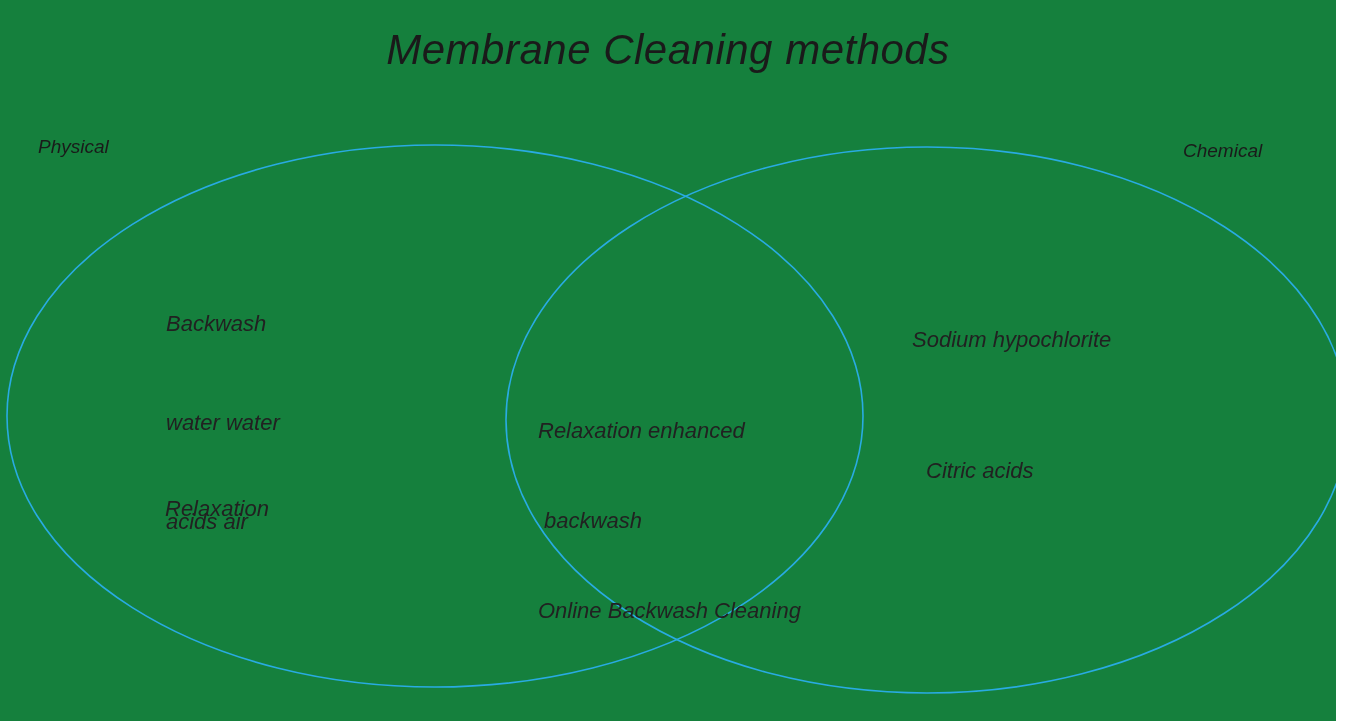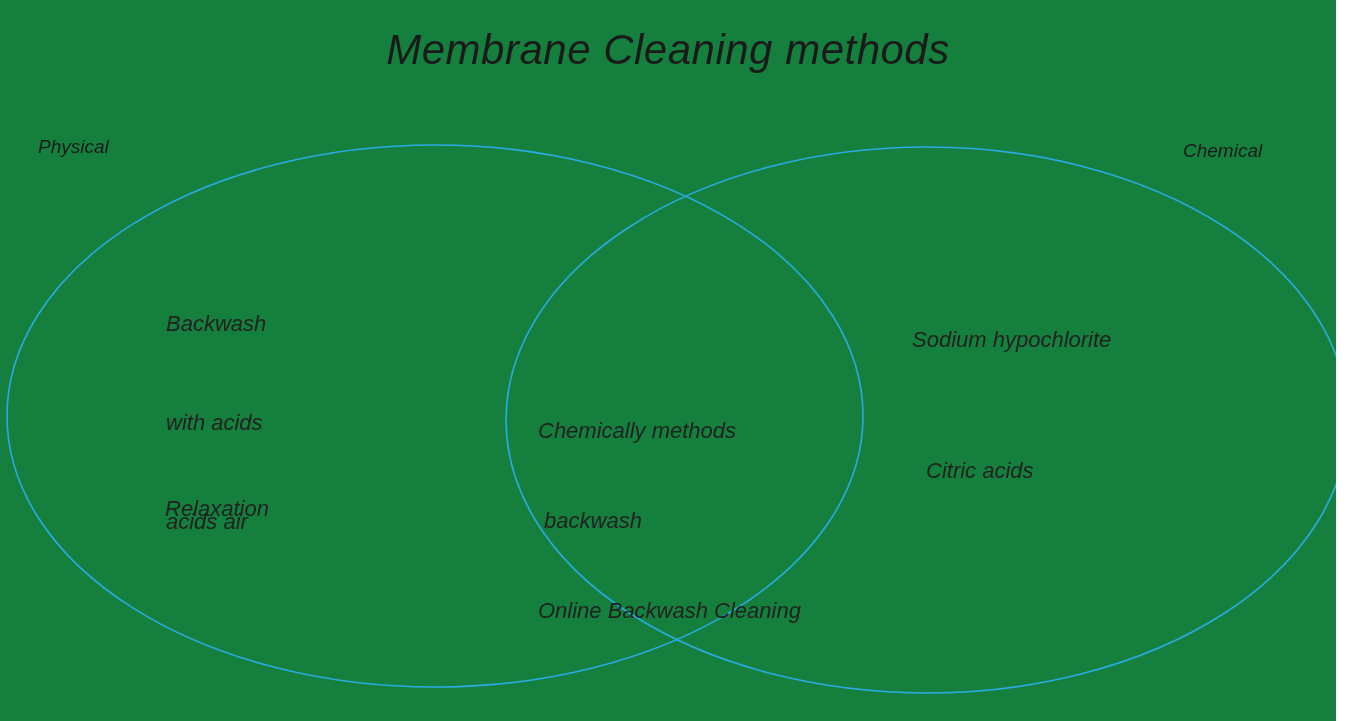--- a/index.html
+++ b/index.html
@@ -66,30 +66,30 @@
   </svg>
 
   <div class="diagram-title">Membrane Cleaning methods</div>
 
   <div class="set-label physical">Physical</div>
 
   <div class="set-label chemical">Chemical</div>
 
   <div class="text-block block-backwash">
     <div class="line">Backwash</div>
-    <div class="line">with acids</div>
+    <div class="line">water water</div>
     <div class="line">acids air</div>
   </div>
 
   <div class="text-block block-relaxation">
     <div class="line">Relaxation</div>
   </div>
 
   <div class="text-block block-intersection">
-    <div class="line">Chemically methods</div>
+    <div class="line">Relaxation enhanced</div>
     <div class="line"> backwash</div>
     <div class="line">Online Backwash Cleaning</div>
   </div>
 
   <div class="text-block block-chem-top">
     <div class="line">Sodium hypochlorite</div>
   </div>
 
   <div class="text-block block-chem-bottom">
     <div class="line">Citric acids</div>

